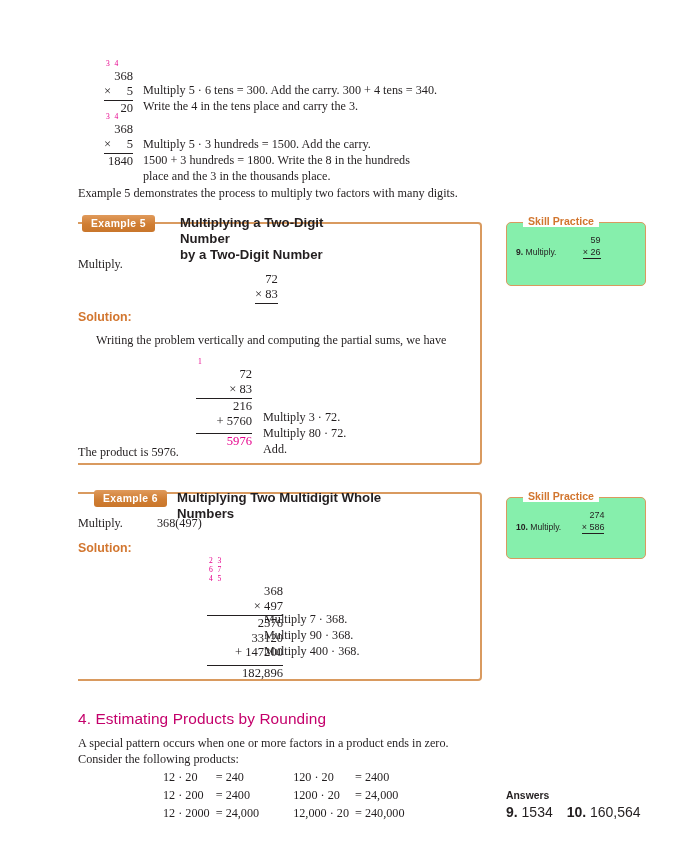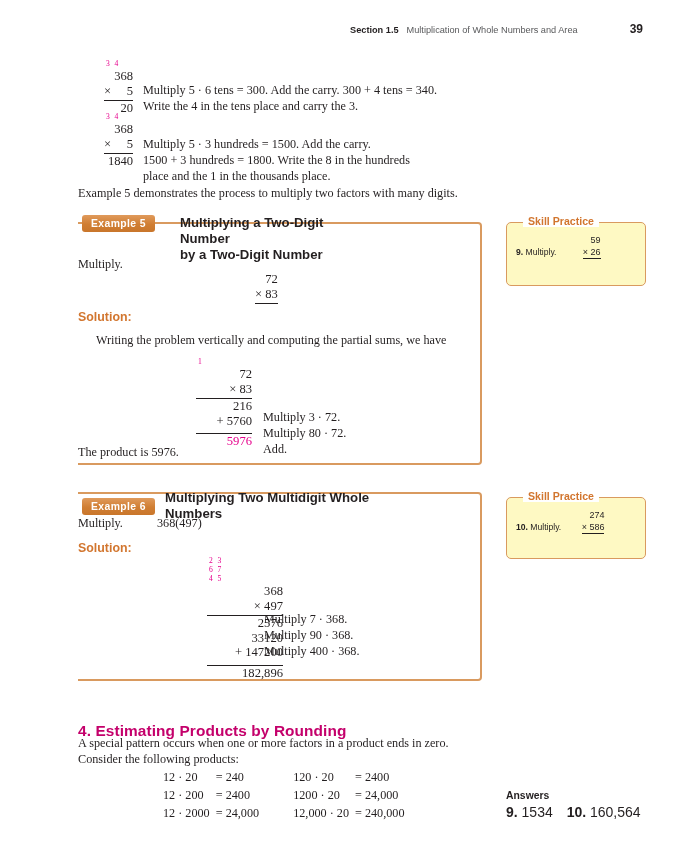--- a/index.html
+++ b/index.html
@@ -129,21 +129,21 @@
     border-top-right-radius: 4px;
     border-bottom-right-radius: 4px;
     pointer-events: none;
   }
 
   
   .sp-box {
     position: absolute;
     border: 1.4px solid #d99a5f;
     border-radius: 5px;
-    background: #fef9c3;
+    background: #86efac;
   }
   .sp-legend {
     position: absolute;
     top: -8px;
     left: 16px;
     background: #ffffff;
     padding: 0 5px;
     font-family: "Liberation Sans", sans-serif;
     font-weight: bold;
     font-size: 10.6px;
@@ -173,25 +173,24 @@
     display: block;
     border-bottom: 1px solid #231f20;
     white-space: pre;
     padding-bottom: 0px;
   }
   .sp-prob .row { display: block; white-space: pre; }
 
   
   .sec-head {
     font-family: "Liberation Sans", sans-serif;
-    font-weight: bold;
+    font-weight: normal;
     font-size: 15.4px;
     color: #c4006b;
     letter-spacing: .1px;
-    margin-top: 12px;
   }
 
   
   .prod-table {
     border-collapse: collapse;
     font-family: "Liberation Serif", serif;
     font-size: 12.2px;
     color: #231f20;
   }
   .prod-table td {
@@ -224,25 +223,20 @@
     line-height: 1.33;
     color: #231f20;
   }
   .note { white-space: nowrap; }
 </style>
 </head>
 <body>
 
 <div class="page">
 
-  <div class="run-head">
-    <span class="sec-num">Section 1.5</span>
-    <span class="sec-title">Multiplication of Whole Numbers and Area</span>
-    <span class="pageno">39</span>
-  </div>
 
   <div class="abs" style="left:104px; top:60px;">
     <span class="vmath">
       <span class="carry">3 4</span>
       <span class="row">368</span>
       <span class="opline">×     5</span>
       <span class="row">20</span>
     </span>
   </div>
   <div class="abs steps" style="left:143px; top:82px; width:330px;">
@@ -254,21 +248,21 @@
     <span class="vmath">
       <span class="carry">3 4</span>
       <span class="row">368</span>
       <span class="opline">×     5</span>
       <span class="row">1840</span>
     </span>
   </div>
   <div class="abs steps" style="left:143px; top:136px; width:340px;">
     <div class="note">Multiply 5 · 3 hundreds = 1500. Add the carry.</div>
     <div class="note">1500 + 3 hundreds = 1800. Write the 8 in the hundreds</div>
-    <div class="note">place and the 1 in the thousands place.</div>
+    <div class="note">place and the 3 in the thousands place.</div>
   </div>
 
   <div class="abs body-text" style="left:78px; top:185px; width:420px;">Example 5 demonstrates the process to multiply two factors with many digits.</div>
 
   <div class="ex-frame" style="left:78px; top:222px; width:402px; height:239px;"></div>
 
   <div class="abs" style="left:82px; top:215px; width:260px;">
     <div style="display:flex; align-items:flex-start; gap:25px;">
       <span class="ex-badge">Example 5</span>
       <span class="ex-title">
@@ -317,21 +311,21 @@
       <div class="sp-prob">
         <span class="row">59</span>
         <span class="opline">× 26</span>
       </div>
     </div>
   </div>
 
   <div class="ex-frame" style="left:78px; top:492px; width:402px; height:185px;"></div>
 
   <div class="abs" style="left:82px; top:490px; width:340px;">
-    <div style="display:flex; align-items:center; gap:10px;">
+    <div style="display:flex; align-items:flex-start; gap:10px;margin-left:12px;">
       <span class="ex-badge">Example 6</span>
       <span class="ex-title">Multiplying Two Multidigit Whole Numbers</span>
     </div>
   </div>
 
   <div class="abs body-text" style="left:78px; top:515px;">
     <span>Multiply.</span>
     <span style="display:inline-block; width:28px;"></span>
     <span>368(497)</span>
   </div>

